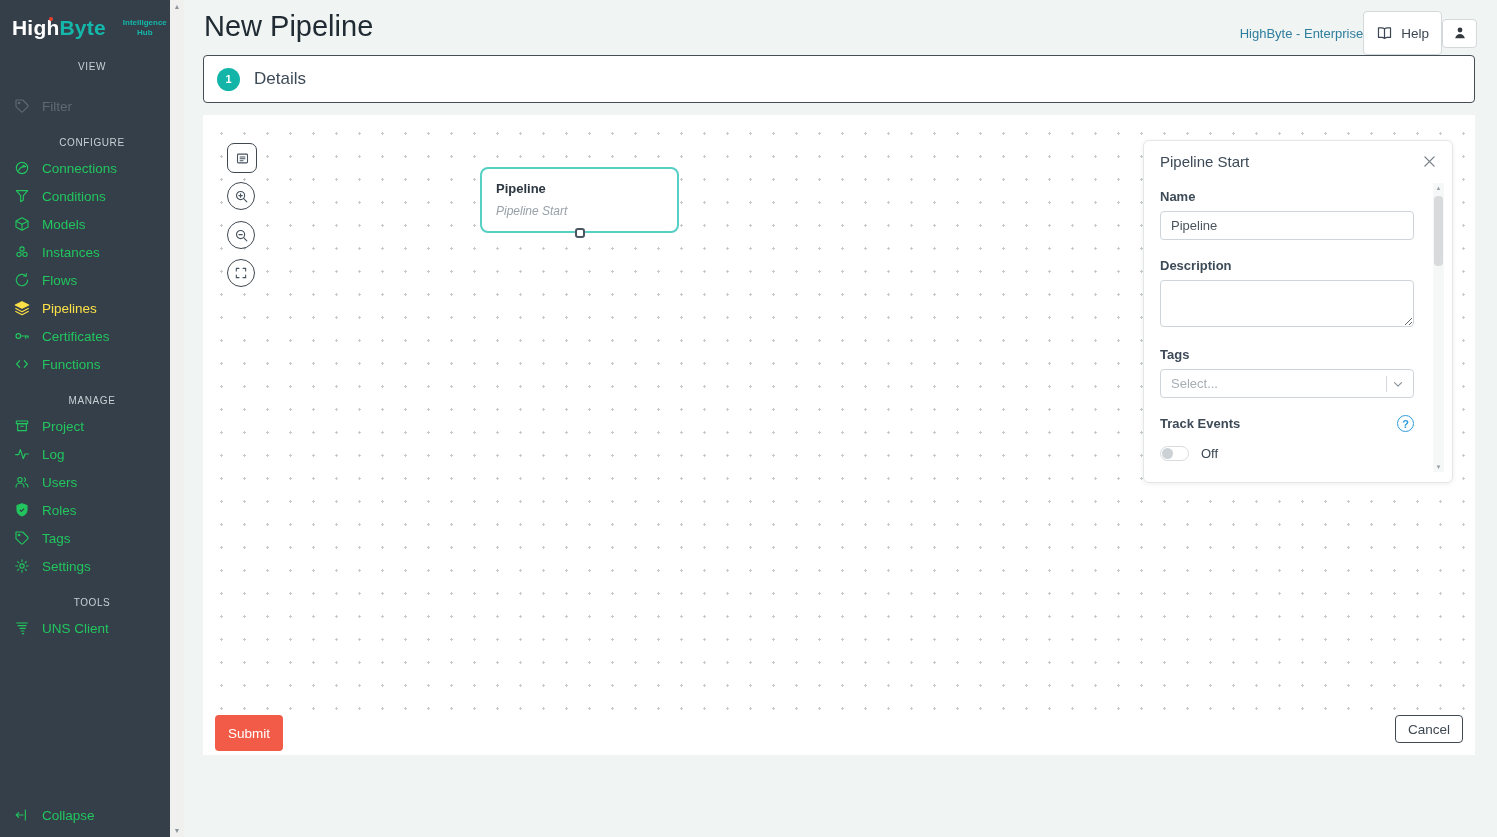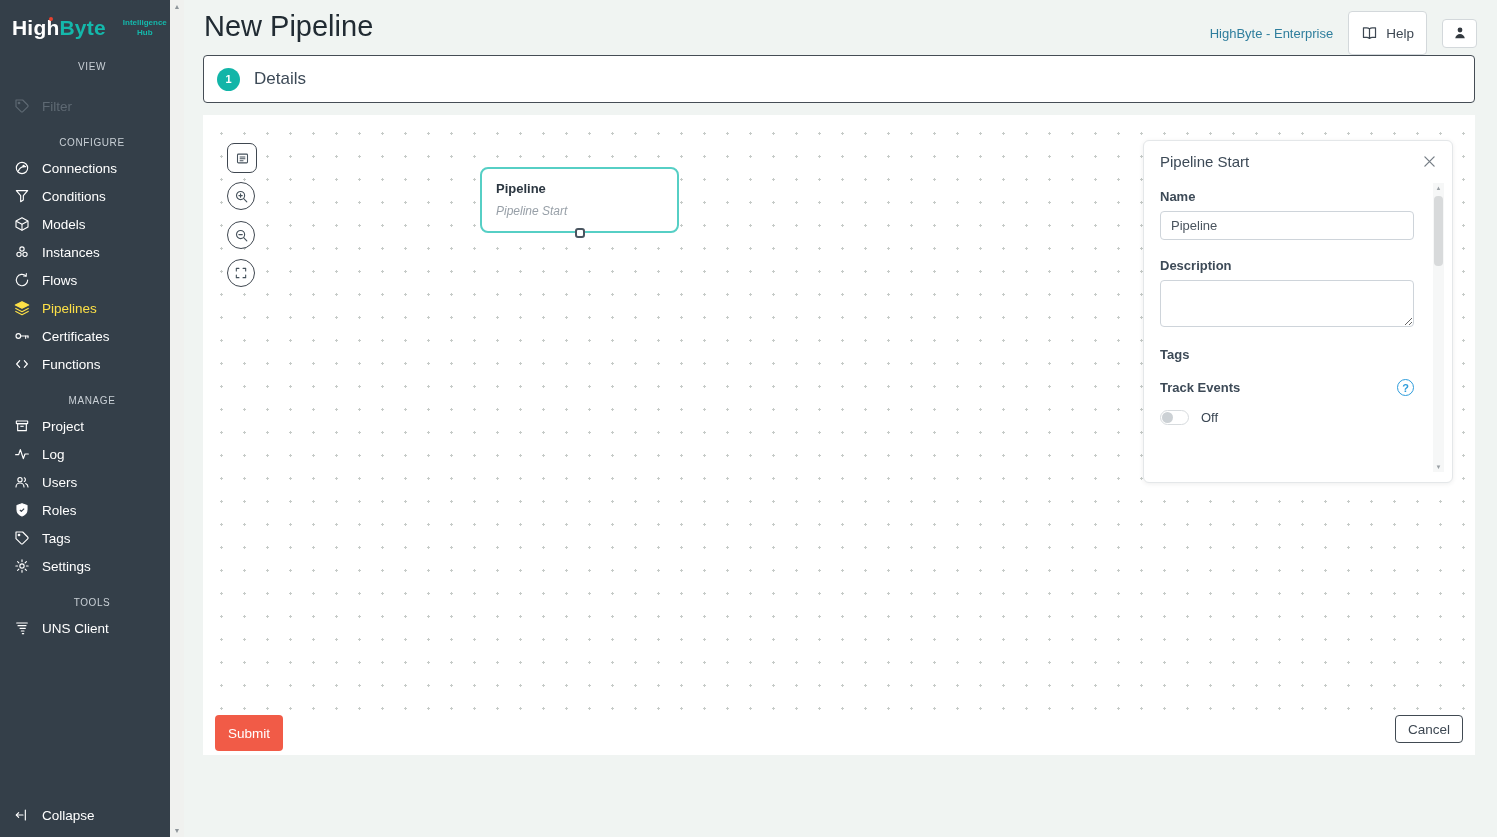--- a/index.html
+++ b/index.html
@@ -12,36 +12,36 @@
   .logo-row { display:flex; align-items:center; padding:12px 10px 0 12px; height:44px; }
   .logo-brand { font-size:21px; font-weight:bold; color:#fff; letter-spacing:0.2px; position:relative; }
   .logo-brand .accent { color:#14b8ab; }
   .logo-dot { position:absolute; left:37px; top:1px; width:4px; height:4px;
     border-radius:50%; background:#e8422f; }
   .logo-sep { width:1px; height:26px; background:#8a939b; margin:0 8px 0 9px; }
   .logo-tagline { color:#14b8ab; font-size:8px; font-weight:bold; line-height:10px; }
   .nav-section-label { font-size:10px; color:#c9d0d6; letter-spacing:0.6px;
     padding-left:14px; margin-top:17px; margin-bottom:6px; }
   .nav-item { display:flex; align-items:center; gap:12px; height:28px;
-    padding-left:14px; font-size:13.5px; color:#ffffff; cursor:pointer; }
+    padding-left:14px; font-size:13.5px; color:#22c55e; cursor:pointer; }
   .nav-item svg { flex:0 0 auto; }
   .nav-item.active { color:#fde047; }
   .nav-item.disabled { color:#5e6973;margin-top:20px; }
   .collapse-item { position:absolute; left:0; bottom:8px; width:170px; }
   .side-scroll { position:absolute; left:170px; top:0; width:14px; height:837px;
     background:#f0f1ef; z-index:6; }
   .side-scroll .arr { position:absolute; left:0; width:14px; text-align:center;
     font-size:7px; color:#8f969b; }
   .side-scroll .arr.up { top:3px; } .side-scroll .arr.down { bottom:3px; }
 
   
   .main { position:absolute; left:184px; top:0; right:0; bottom:0; background:#f0f4f2; }
   .header { height:50px; display:flex; align-items:flex-start; padding:10px 20px 0 20px; }
   .page-title { font-size:29px; font-weight:500; color:#212b33; }
-  .header-right { margin-left:auto; display:flex; align-items:center; gap:15px; margin-top:1px; }
+  .header-right { margin-left:auto; display:flex; align-items:center; margin-top:1px; }
   .account-link { color:#2f7e9d; font-size:13px; cursor:pointer; }
   .btn-help { display:flex; align-items:center; gap:8px; background:#fff;
     border:1px solid #d3d8db; border-radius:4px; height:44px; padding:0 12px;
     font-size:13.5px; color:#3d4752; cursor:pointer; }
   .btn-avatar { width:35px; height:29px; background:#fff; border:1px solid #d3d8db;
     border-radius:4px; display:flex; align-items:center; justify-content:center; cursor:pointer; }
 
   .details-bar { position:absolute; left:19px; right:22px; top:55px; height:48px;
     background:#fff; border:1px solid #454d55; border-radius:4px;
     display:flex; align-items:center; padding:0 13px; gap:14px; }
@@ -354,20 +354,29 @@
           </div>
         </div>
         <div class="panel-body">
           <div class="field-label lbl-name">Name</div>
           <input class="text-input" type="text" value="Pipeline" style="">
 
           <div class="field-label lbl-desc">Description</div>
           <textarea class="textarea" style=""></textarea>
 
           <div class="field-label lbl-tags">Tags</div>
+          <div class="select-box">
+            <span class="select-placeholder">Select...</span>
+            <span class="select-right">
+              <span class="select-divider"></span>
+              <svg width="14" height="14" viewBox="0 0 24 24" fill="none" stroke="#8a939b" stroke-width="2" stroke-linecap="round" stroke-linejoin="round">
+                  <polyline points="6 9.5 12 15.5 18 9.5"></polyline>
+                </svg>
+            </span>
+          </div>
 
           <div class="lbl-track-row">
             <span class="field-label">Track Events</span>
             <span class="q-icon">?</span>
           </div>
           <div class="toggle-row">
             <div class="toggle">
               <div class="toggle-knob"></div>
             </div>
             <span class="toggle-state">Off</span>

